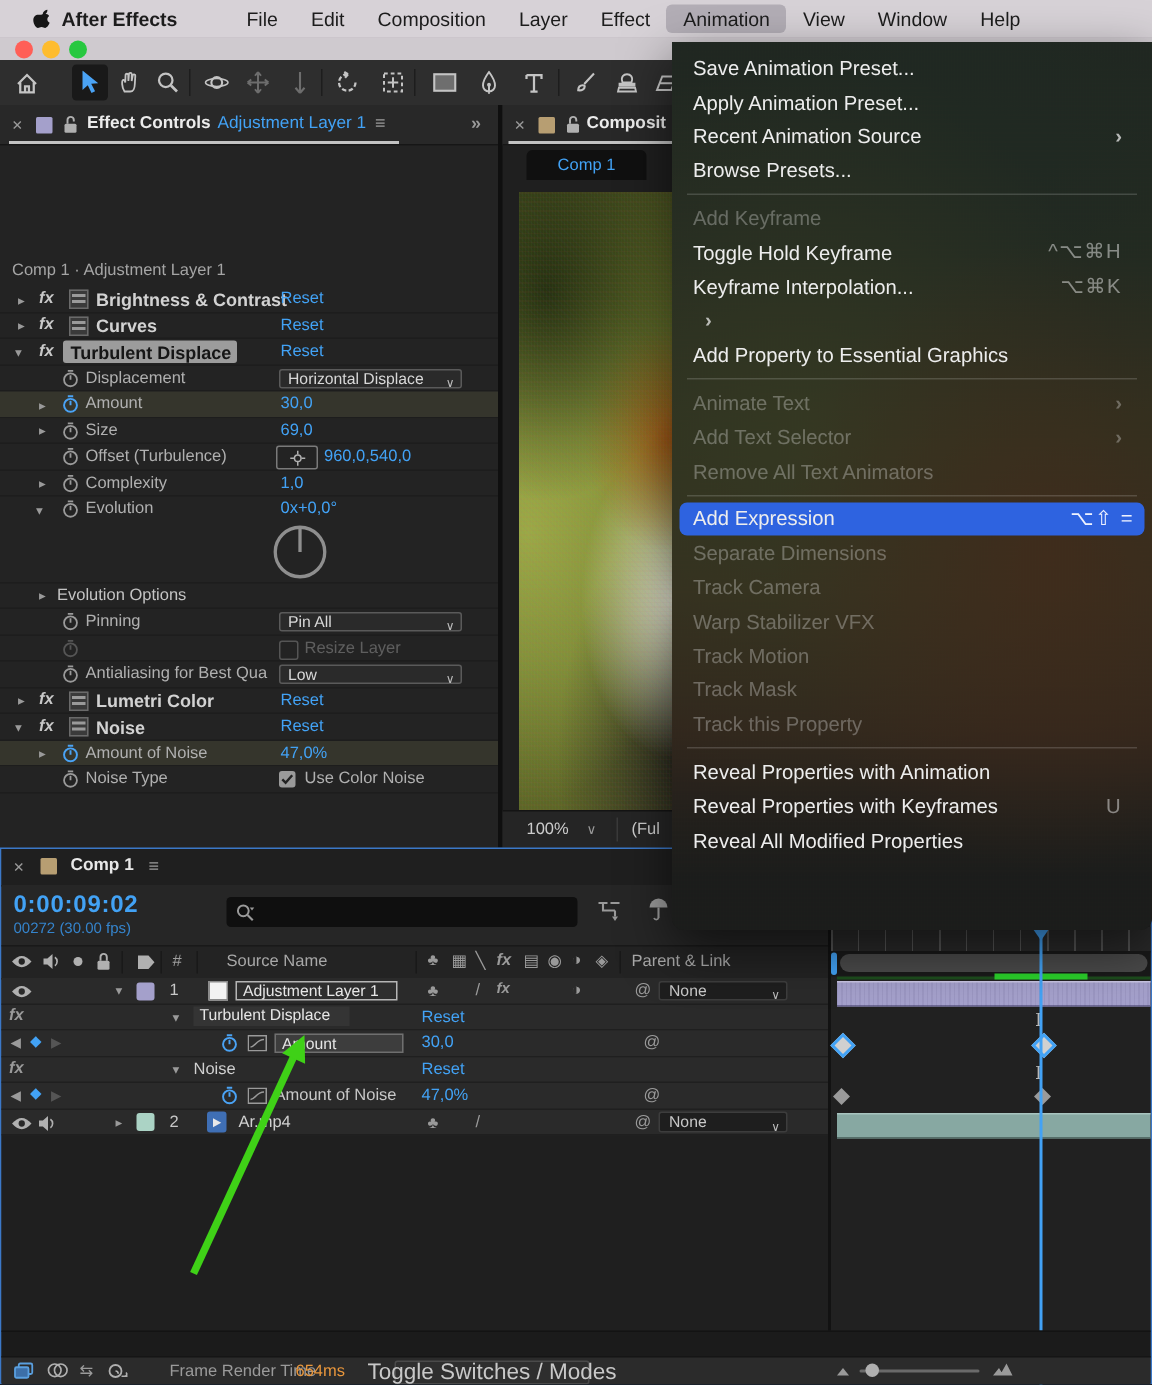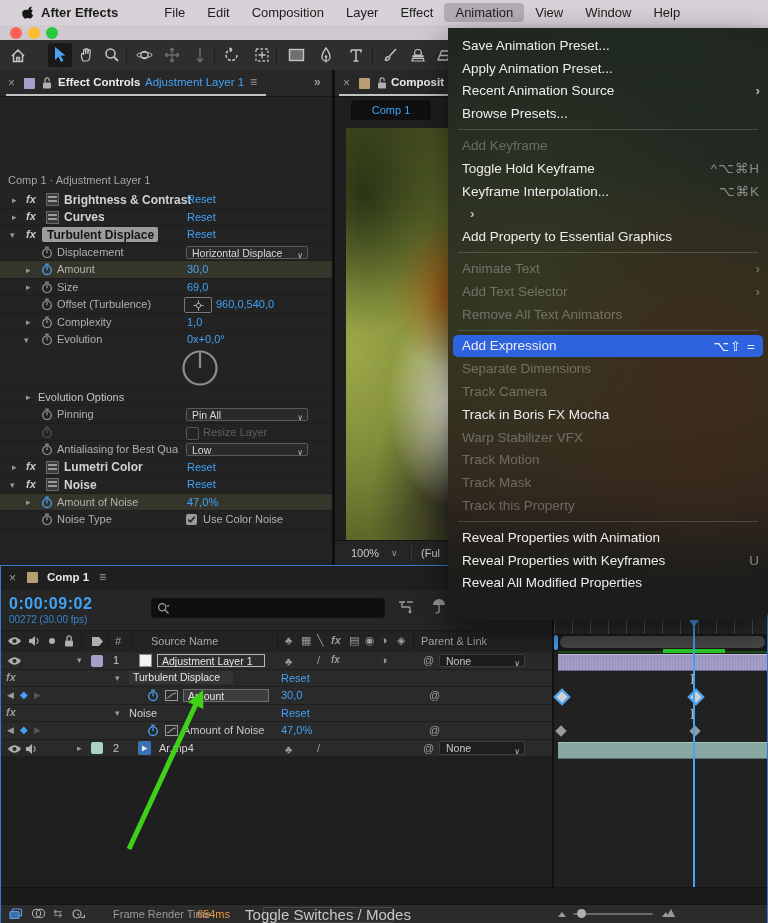--- a/index.html
+++ b/index.html
@@ -47,21 +47,21 @@
   
   #menu-backdrop{left:448px;top:28px;width:320px;height:592px;border-radius:0 0 8px 8px;
     background:
       radial-gradient(260px 300px at 78% 58%, rgba(195,92,26,.85), rgba(195,92,26,0) 70%),
       radial-gradient(300px 360px at 28% 44%, rgba(152,162,62,.7), rgba(152,162,62,0) 70%),
       radial-gradient(330px 280px at 60% 10%, rgba(44,82,56,.9), rgba(44,82,56,0) 75%),
       linear-gradient(180deg,#2c4532 0%,#3f5a33 22%,#6d7a2f 45%,#8a6a28 62%,#7a431e 78%,#35271a 88%,#191919 94%,#181818 100%);}
   #anim-menu{left:448px;top:28px;width:320px;height:592px;border-radius:0 0 8px 8px;box-sizing:border-box;
     background:rgba(28,30,28,.78);box-shadow:0 12px 34px rgba(0,0,0,.55);padding-top:6px;
     font-size:13.5px;color:#ededed;}
-  .mi{height:22.8px;display:flex;align-items:center;padding:0 8px 0 14px;}
+  .mi{height:22.8px;display:flex;align-items:center;padding:0 20px 0 14px;}
   .mi .lbl{flex:1;}
   .mi .sc{color:rgba(235,235,235,.5);margin-left:8px;letter-spacing:1px;}
   .mi .sub{color:rgba(235,235,235,.75);font-weight:bold;margin-left:8px;}
   .mi.dis .lbl,.mi.dis .sc,.mi.dis .sub{color:rgba(235,235,235,.33);}
   .mi.sel{background:var(--menuhl);margin:0 5px;padding:0 7px 0 9px;border-radius:5px;height:22.8px;}
   .mi.sel .sc{color:#eef2ff;}
   .msep{height:1px;background:rgba(255,255,255,.16);margin:4px 10px;}
   
   #timeline{left:0;top:565px;width:768px;height:358px;box-sizing:border-box;background:#262626;
             border:1px solid #3b78c8;}
@@ -791,23 +791,20 @@
     <div class="mi sel">
         <span class="lbl">Add Expression</span>
         <span class="sc">⌥⇧ =</span>
       </div>
     <div class="mi dis">
         <span class="lbl">Separate Dimensions</span>
       </div>
     <div class="mi dis">
         <span class="lbl">Track Camera</span>
       </div>
-    <div class="mi">
-        <span class="lbl">Track in Boris FX Mocha</span>
-      </div>
     <div class="mi dis">
         <span class="lbl">Warp Stabilizer VFX</span>
       </div>
     <div class="mi dis">
         <span class="lbl">Track Motion</span>
       </div>
     <div class="mi dis">
         <span class="lbl">Track Mask</span>
       </div>
     <div class="mi dis">

